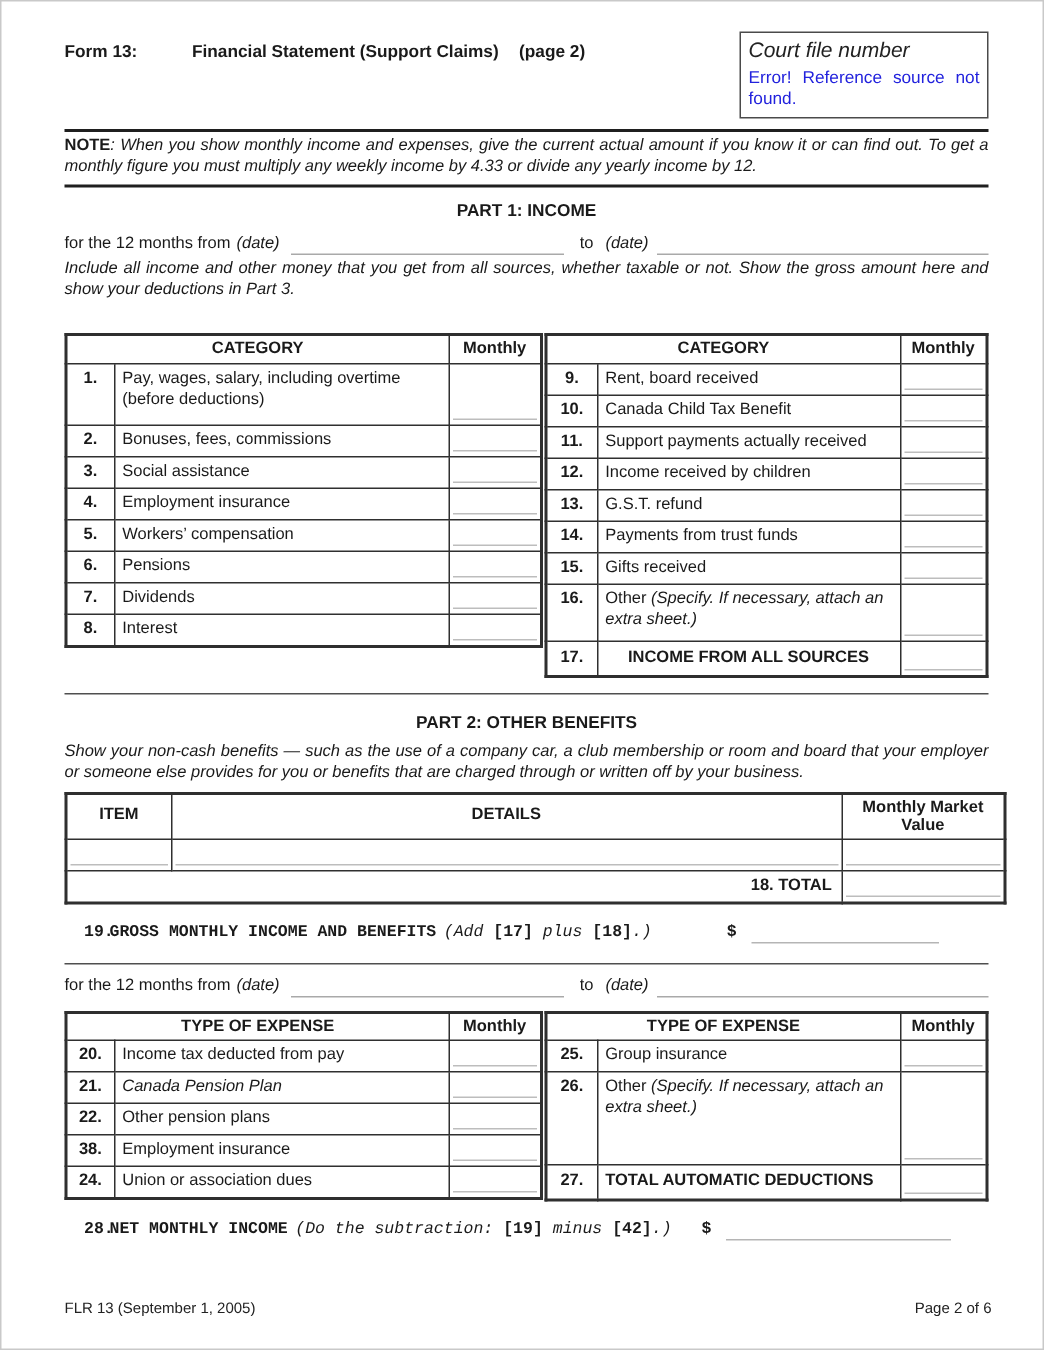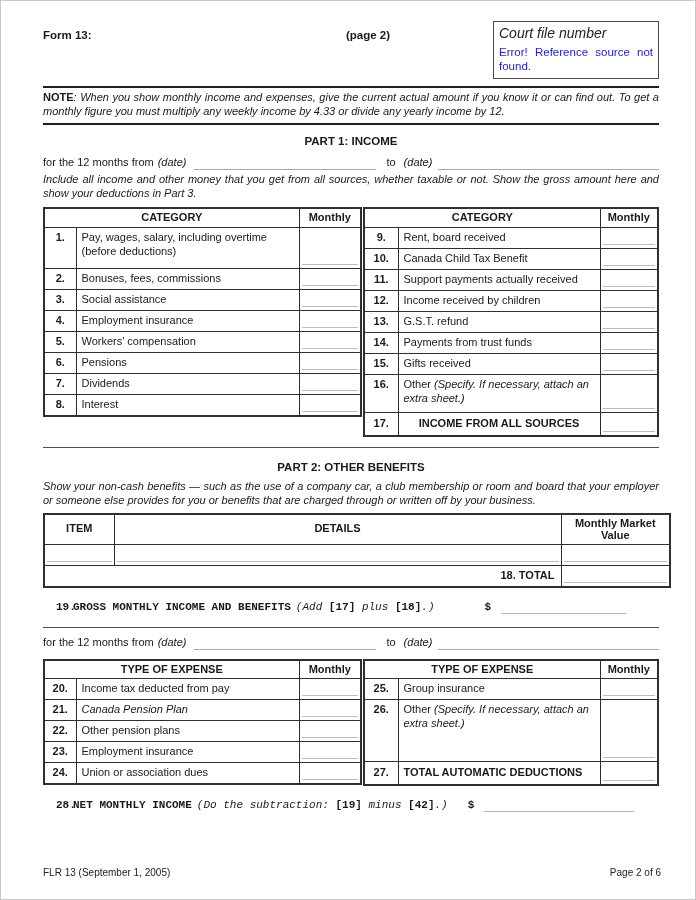--- a/index.html
+++ b/index.html
@@ -39,21 +39,21 @@
   .date-row .lbl { white-space:nowrap; }
   .date-row .hint { font-style:italic; white-space:nowrap; margin-left:4px; }
   .date-row .to { white-space:nowrap; margin:0 4px 0 10px; }
   .u-line { border-bottom:1px solid #a9a9a9; height:13px; }
   .u-line.first { width:182px; margin-left:8px; }
   .u-line.second { flex:1; margin-left:6px; }
 
   .instructions { font-style:italic; text-align:justify; margin-top:3px; }
 
   
-  .tables-row { display:flex; align-items:flex-start; justify-content:space-between; margin-top:7px; }
+  .tables-row { display:flex; align-items:flex-start; justify-content:space-between; margin-top:22px; }
   table { border-collapse:collapse; table-layout:fixed; }
   table, td, th { border:1px solid #2f2f2f; }
   table { border-width:2px; }
   th { font-weight:bold; text-align:center; font-size:11px; padding:2px 3px; height:18px; }
   td { padding:1px 5px; vertical-align:middle; font-size:11px; }
   td.num { text-align:center; font-weight:bold; padding:1px 2px; }
   td.mon { position:relative; }
   .writeline { position:absolute; left:2px; right:2px; bottom:3px; border-bottom:1px solid #bdbdbd; height:0; }
   .tbl-p1-left  { width:317px; }
   .tbl-p1-right { width:294px; }
@@ -97,20 +97,21 @@
   }
 </style>
 </head>
 <body>
 
 <div class="page">
   <div class="content">
 
     <div class="header">
       <span class="hdr-form-label">Form 13:</span>
+      <span class="hdr-title">Financial Statement (Support Claims)</span>
       <span class="hdr-page">(page 2)</span>
       <div class="court-box">
         <span class="court-label">Court file number</span>
         <span class="court-value">Error! Reference source not found.</span>
       </div>
     </div>
 
     <div class="note-band">
       <b>NOTE</b><span>: When you show monthly income and expenses, give the current actual amount if you know it or can find out. To get a monthly figure you must multiply any weekly income by 4.33 or divide any yearly income by 12.</span>
     </div>
@@ -371,21 +372,21 @@
               </td>
         </tr>
         <tr class="h21">
           <td class="num">22.</td>
           <td class="cat">Other pension plans</td>
           <td class="mon">
                 <span class="writeline"></span>
               </td>
         </tr>
         <tr class="h21">
-          <td class="num">23.</td>
+          <td class="num">38.</td>
           <td class="cat">Employment insurance</td>
           <td class="mon">
                 <span class="writeline"></span>
               </td>
         </tr>
         <tr class="h21">
           <td class="num">24.</td>
           <td class="cat">Union or association dues</td>
           <td class="mon">
                 <span class="writeline"></span>

